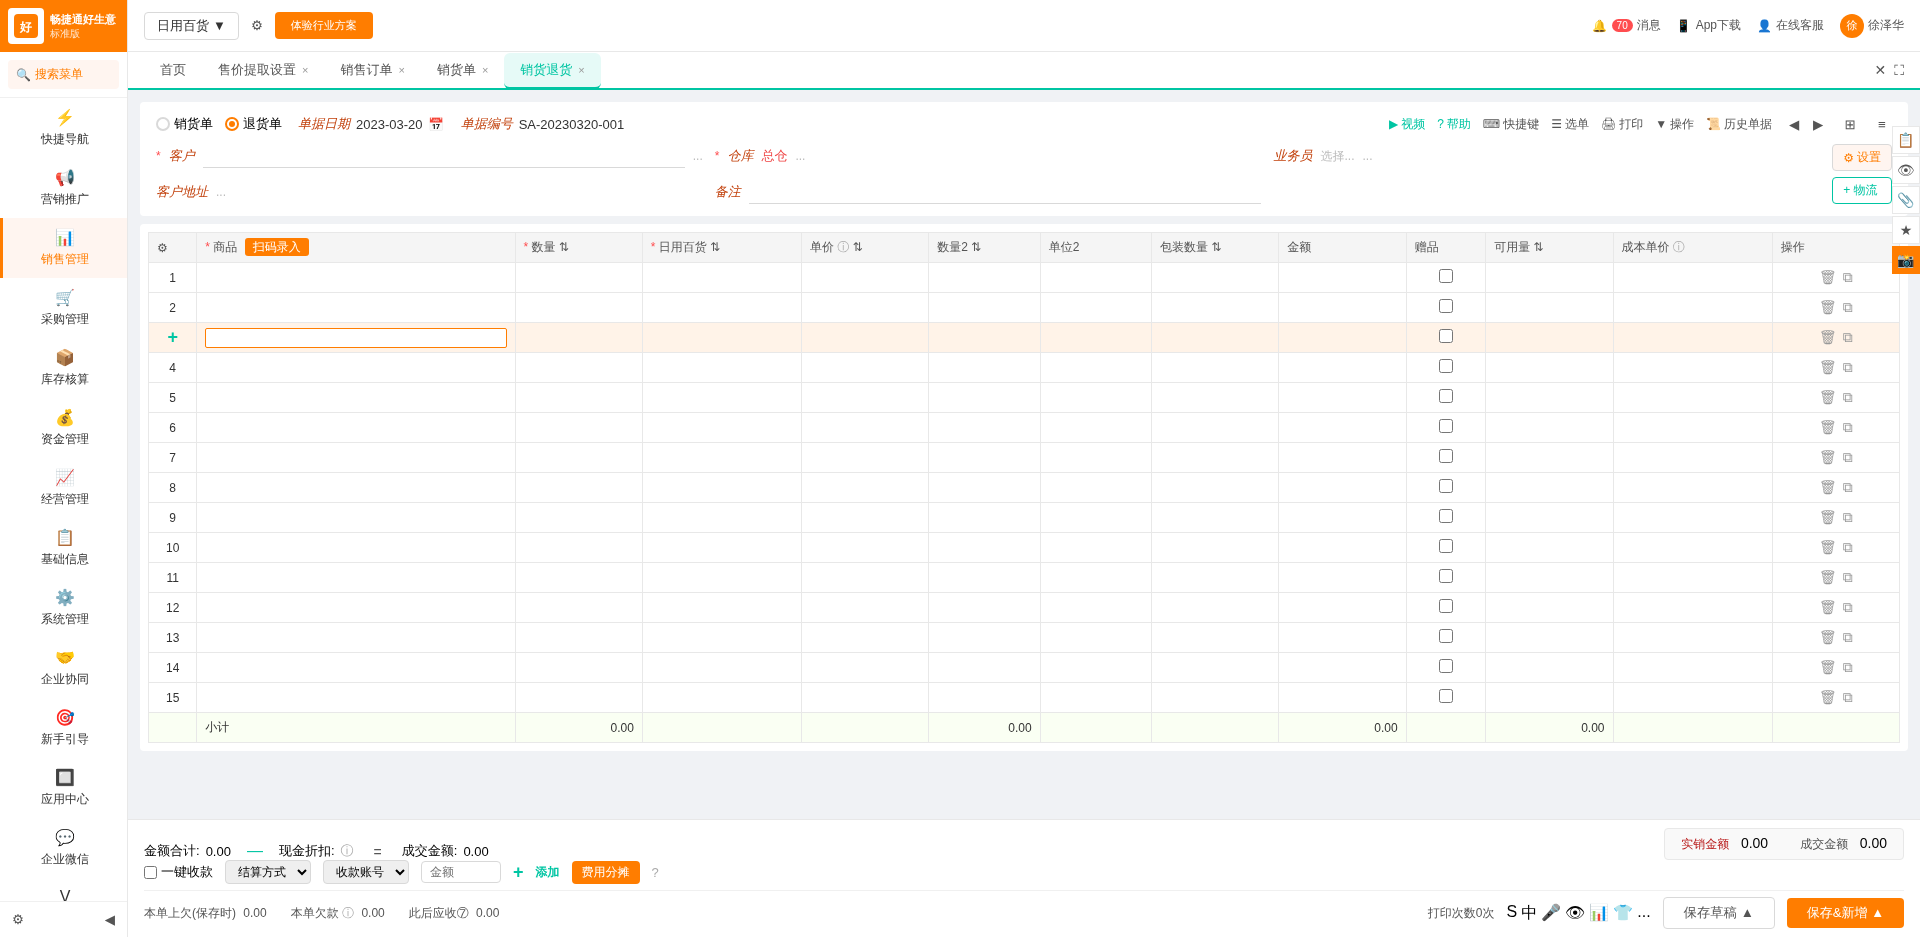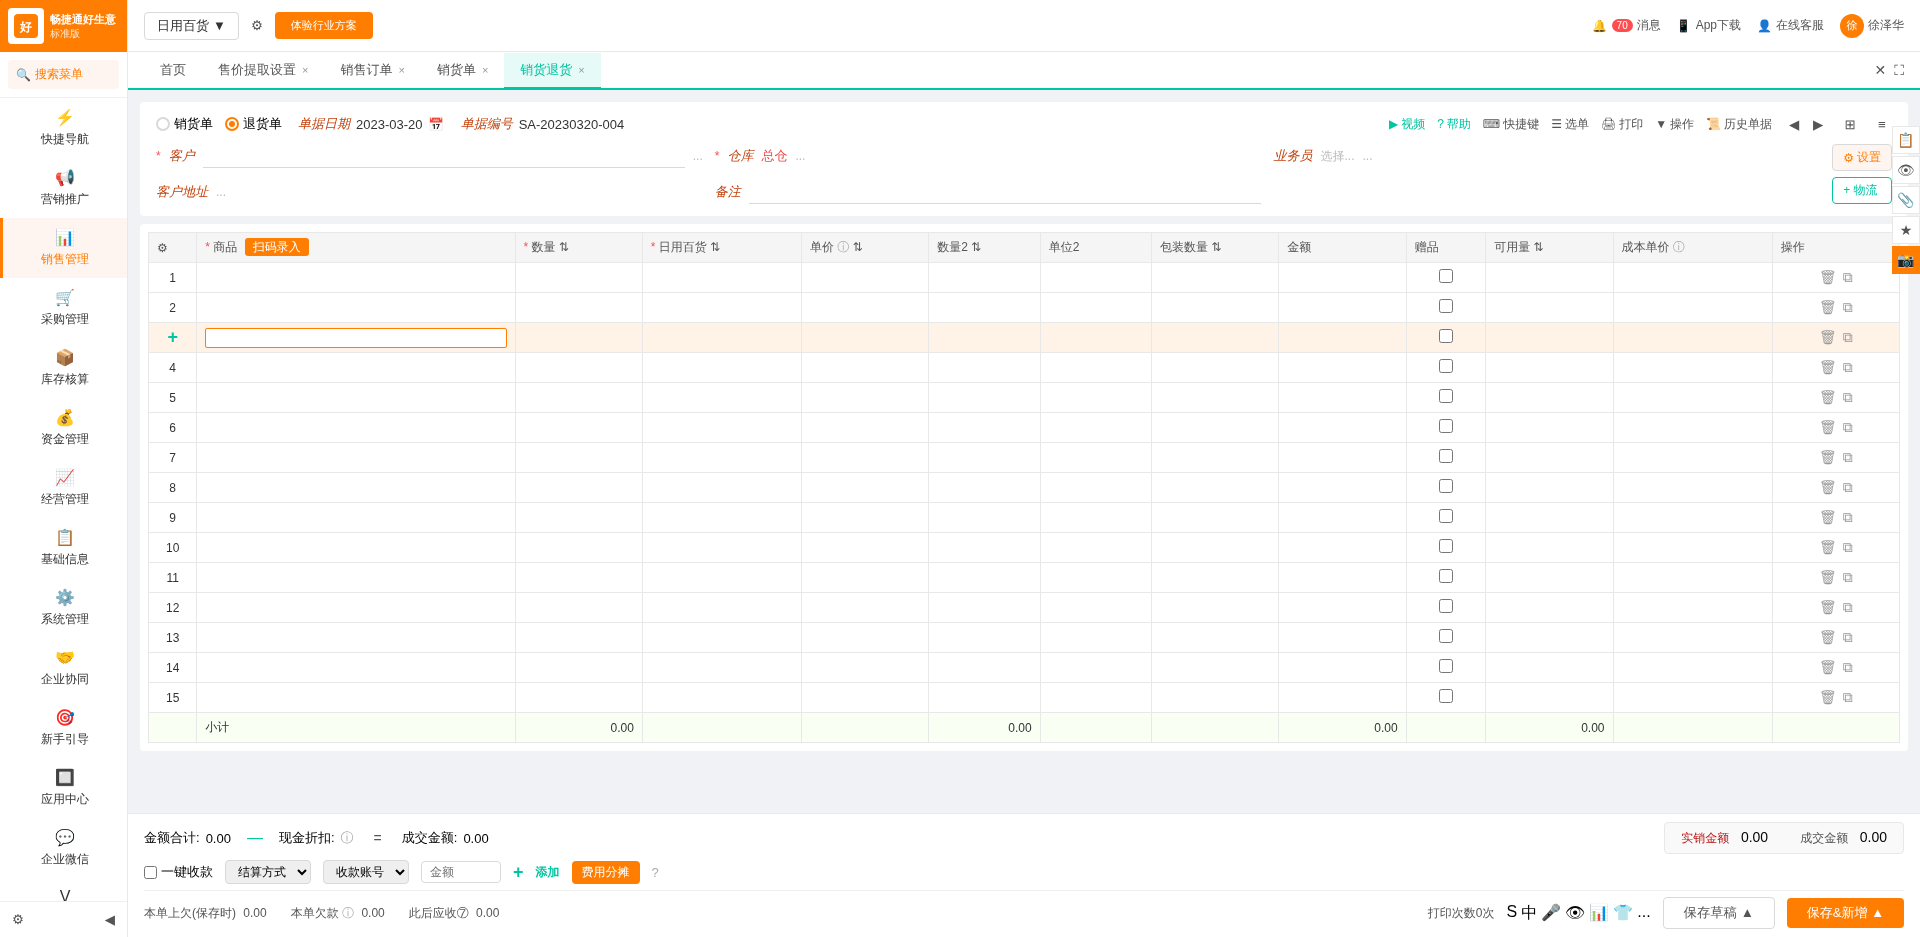--- a/index.html
+++ b/index.html
@@ -27,21 +27,21 @@
     .header-selector { display: flex; align-items: center; gap: 4px; padding: 4px 12px; border: 1px solid #d9d9d9; border-radius: 4px; cursor: pointer; color: #333; }
     .header-btn-primary { background: #ff7d00; color: #fff; border: none; padding: 6px 16px; border-radius: 4px; cursor: pointer; font-size: 11px; }
     .header-right { display: flex; align-items: center; gap: 16px; }
     .header-right-item { display: flex; align-items: center; gap: 4px; color: #555; cursor: pointer; font-size: 12px; }
     .badge { background: #ff4d4f; color: #fff; border-radius: 10px; padding: 1px 5px; font-size: 10px; }
     .user-avatar { width: 24px; height: 24px; background: #ff7d00; border-radius: 50%; display: flex; align-items: center; justify-content: center; color: #fff; font-size: 11px; }
 
     
     .tabs { background: #fff; display: flex; align-items: center; border-bottom: 2px solid #00c5a3; padding: 0 16px; height: 38px; }
     .tab { padding: 8px 16px; cursor: pointer; color: #555; font-size: 13px; display: flex; align-items: center; gap: 6px; border-bottom: 2px solid transparent; margin-bottom: -2px; }
-    .tab.active { color: #00c5a3; border-bottom-color: #00c5a3; background: #e6faf7; }
+    .tab.active { color: #00c5a3; border-bottom-color: #00c5a3; background: #e6faf7; border-radius: 6px; }
     .tab-close { color: #999; font-size: 11px; }
     .tabs-actions { margin-left: auto; display: flex; gap: 8px; }
     .tabs-action-btn { background: none; border: none; cursor: pointer; color: #555; font-size: 14px; }
 
     
     .content { flex: 1; overflow: auto; background: #f0f2f5; padding: 12px; }
     .form-card { background: #fff; border-radius: 4px; padding: 12px 16px; margin-bottom: 8px; }
     .radio-group { display: flex; gap: 12px; align-items: center; }
     .radio-item { display: flex; align-items: center; gap: 4px; cursor: pointer; }
     .radio-circle { width: 14px; height: 14px; border-radius: 50%; border: 2px solid #d9d9d9; display: flex; align-items: center; justify-content: center; }
@@ -263,21 +263,21 @@
         </div>
 
         <div class="form-field">
           <span class="form-label">单据日期</span>
           <span class="form-value">2023-03-20</span>
           <span style="cursor:pointer; color:#555;">📅</span>
         </div>
 
         <div class="form-field">
           <span class="form-label">单据编号</span>
-          <span class="form-value">SA-20230320-004</span>
+          <span class="form-value">SA-20230320-001</span>
         </div>
 
         <div style="margin-left:auto; display:flex; gap:12px; align-items:center;">
           <span class="form-action-btn green-text">
             <span>▶</span>
             <span>视频</span>
           </span>
           <span class="form-action-btn green-text">
             <span>?</span>
             <span>帮助</span>
@@ -739,21 +739,21 @@
             <td></td>
           </tr>
         </tbody>
       </table>
     </div>
 
   </div>
 
   <div class="footer">
 
-    <div style="display:flex; align-items:center; gap:16px; margin-bottom:6px;">
+    <div style="display:flex; align-items:flex-end; gap:16px; ">
       <div class="footer-field">
         <span>金额合计:</span>
         <span style="font-weight:500;">0.00</span>
       </div>
       <span class="minus-sign">—</span>
       <div class="footer-field">
         <span>现金折扣:</span>
         <span style="color:#aaa; cursor:pointer;">ⓘ</span>
       </div>
       <span class="eq-sign">=</span>

